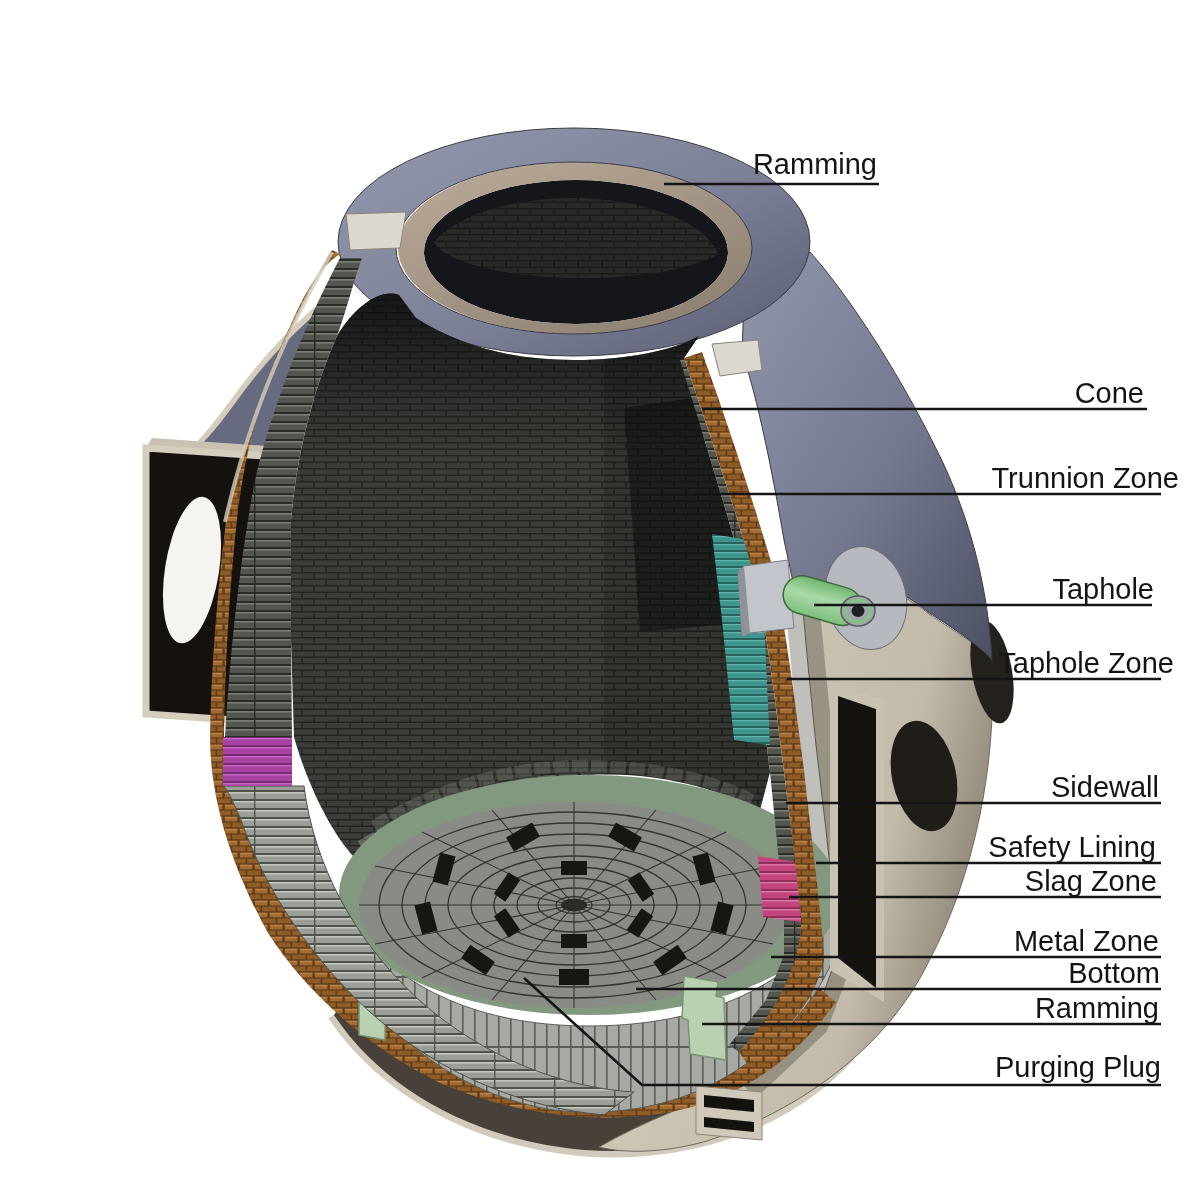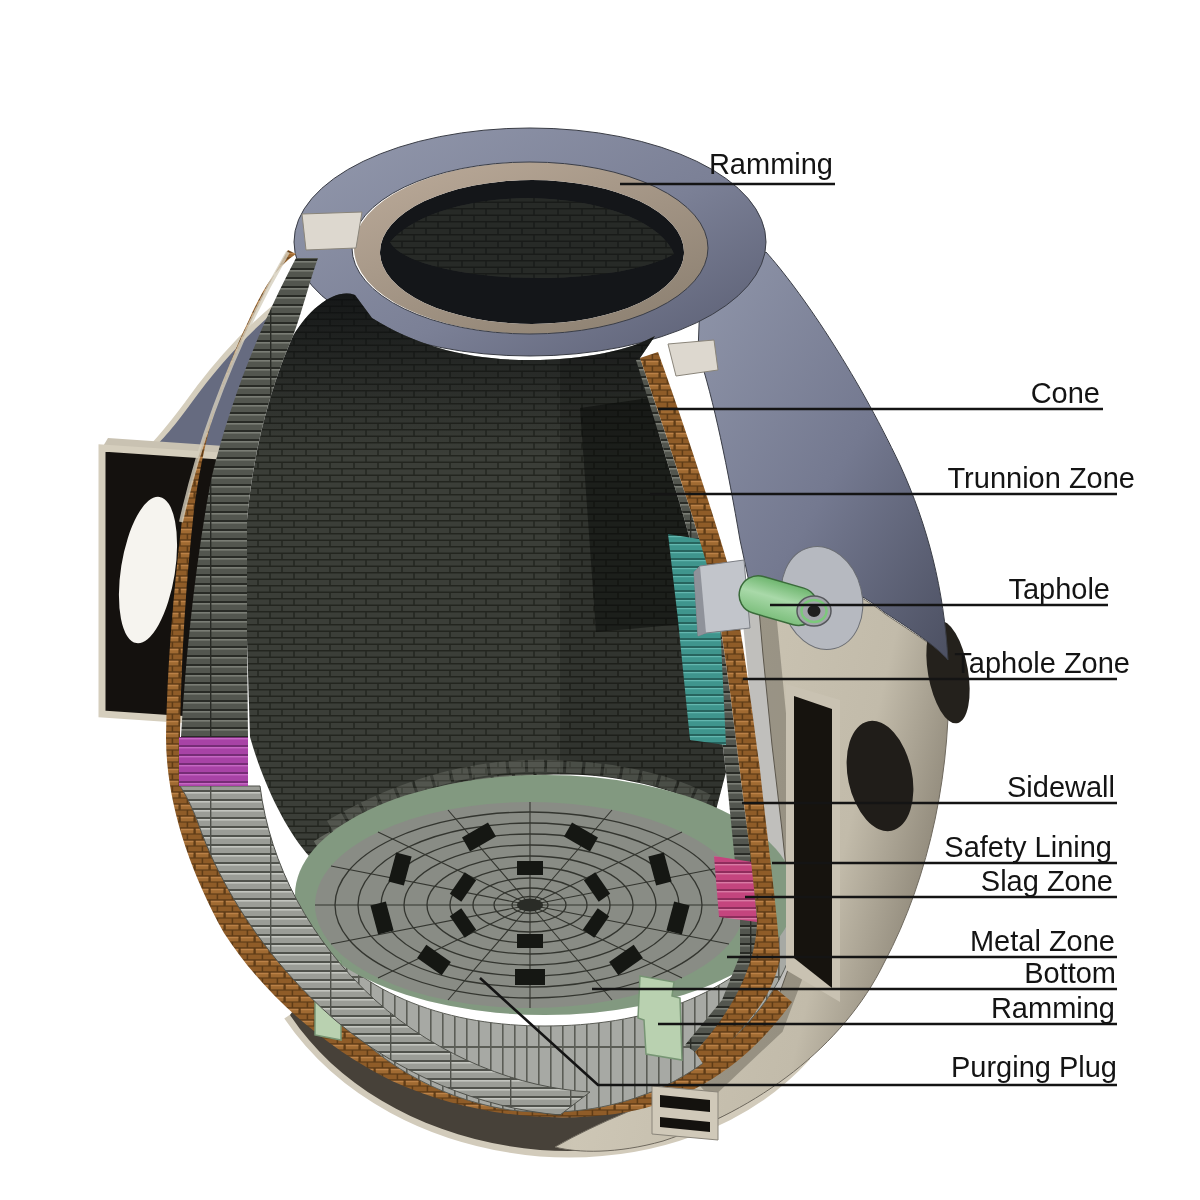--- a/index.html
+++ b/index.html
@@ -1,16 +1,16 @@
 <!DOCTYPE html>
 <html><head>
 <meta charset="utf-8">
 <style>
   html,body{margin:0;padding:0;background:#ffffff;width:1200px;height:1200px;overflow:hidden;}
-  .stage{position:relative;width:1088px;height:1200px;background:#fff;}
+  .stage{position:relative;width:1088px;height:1200px;background:#fff;margin-left:44px;}
   svg{display:block;}
   text.lbl{font-family:"Liberation Sans","DejaVu Sans",sans-serif;font-size:29px;fill:#141414;}
 </style>
 </head>
 <body>
 
 <div class="stage">
 <svg width="1200" height="1200" viewBox="0 0 1200 1200">
   <defs>
     <linearGradient id="gBlue" x1="0" y1="0" x2="1" y2="1">

